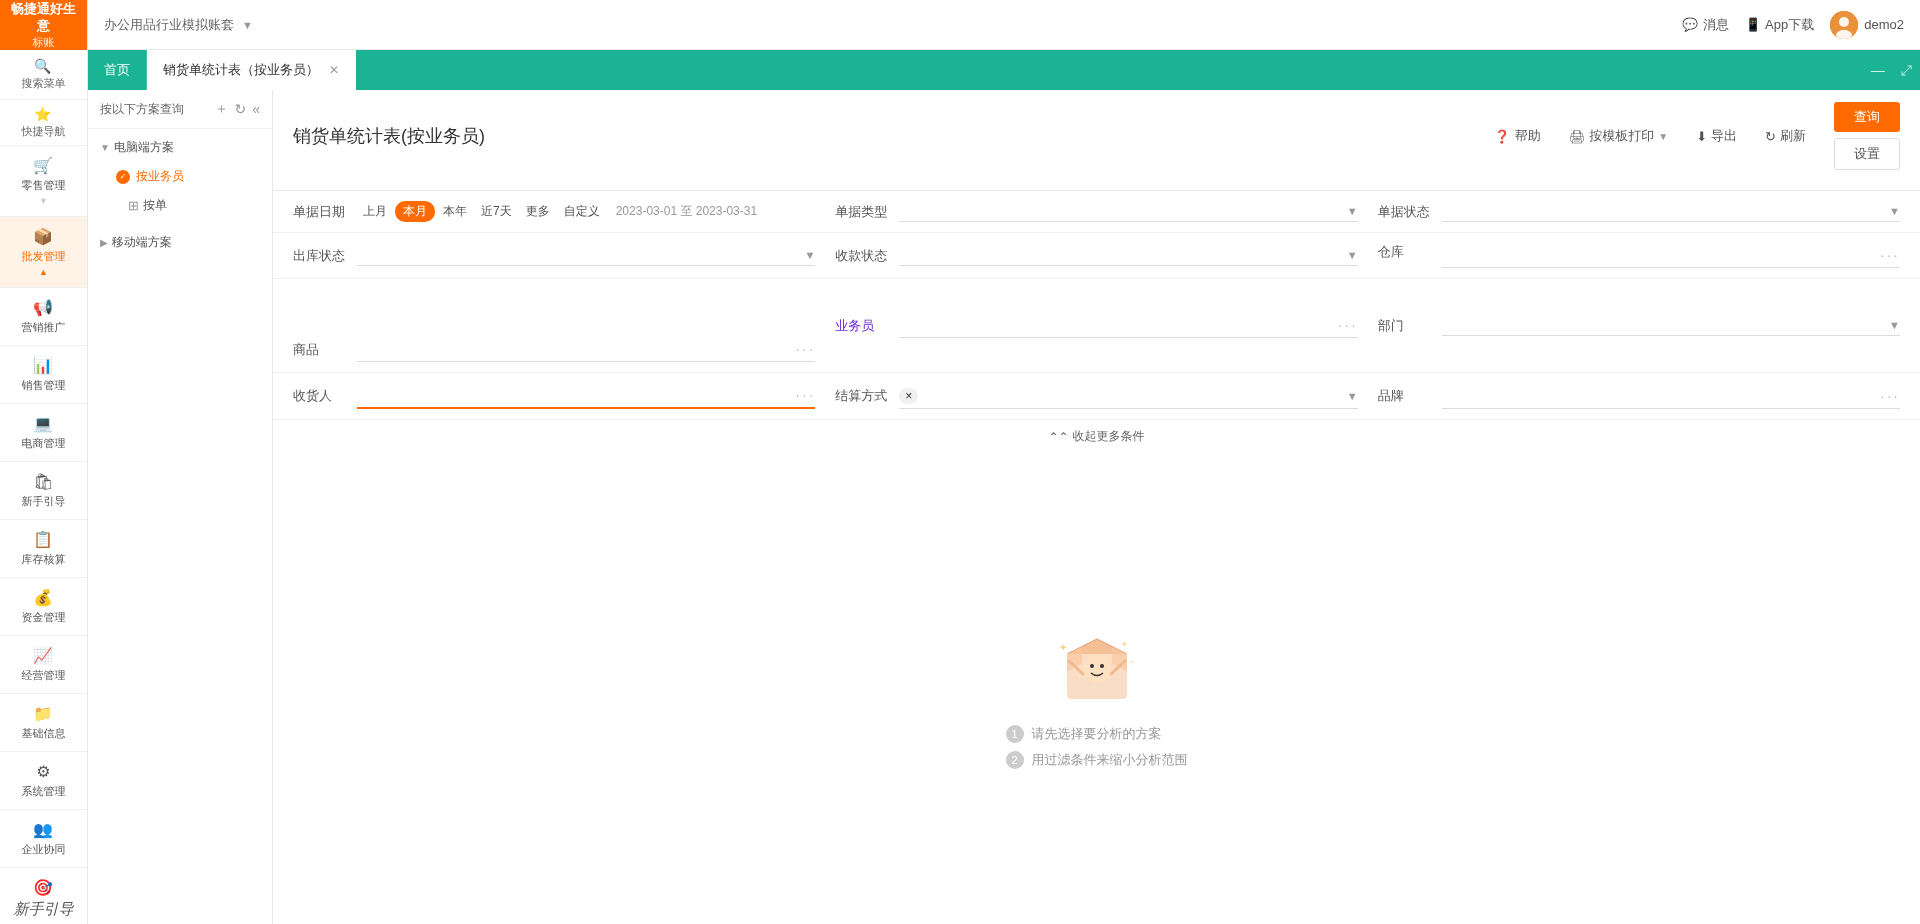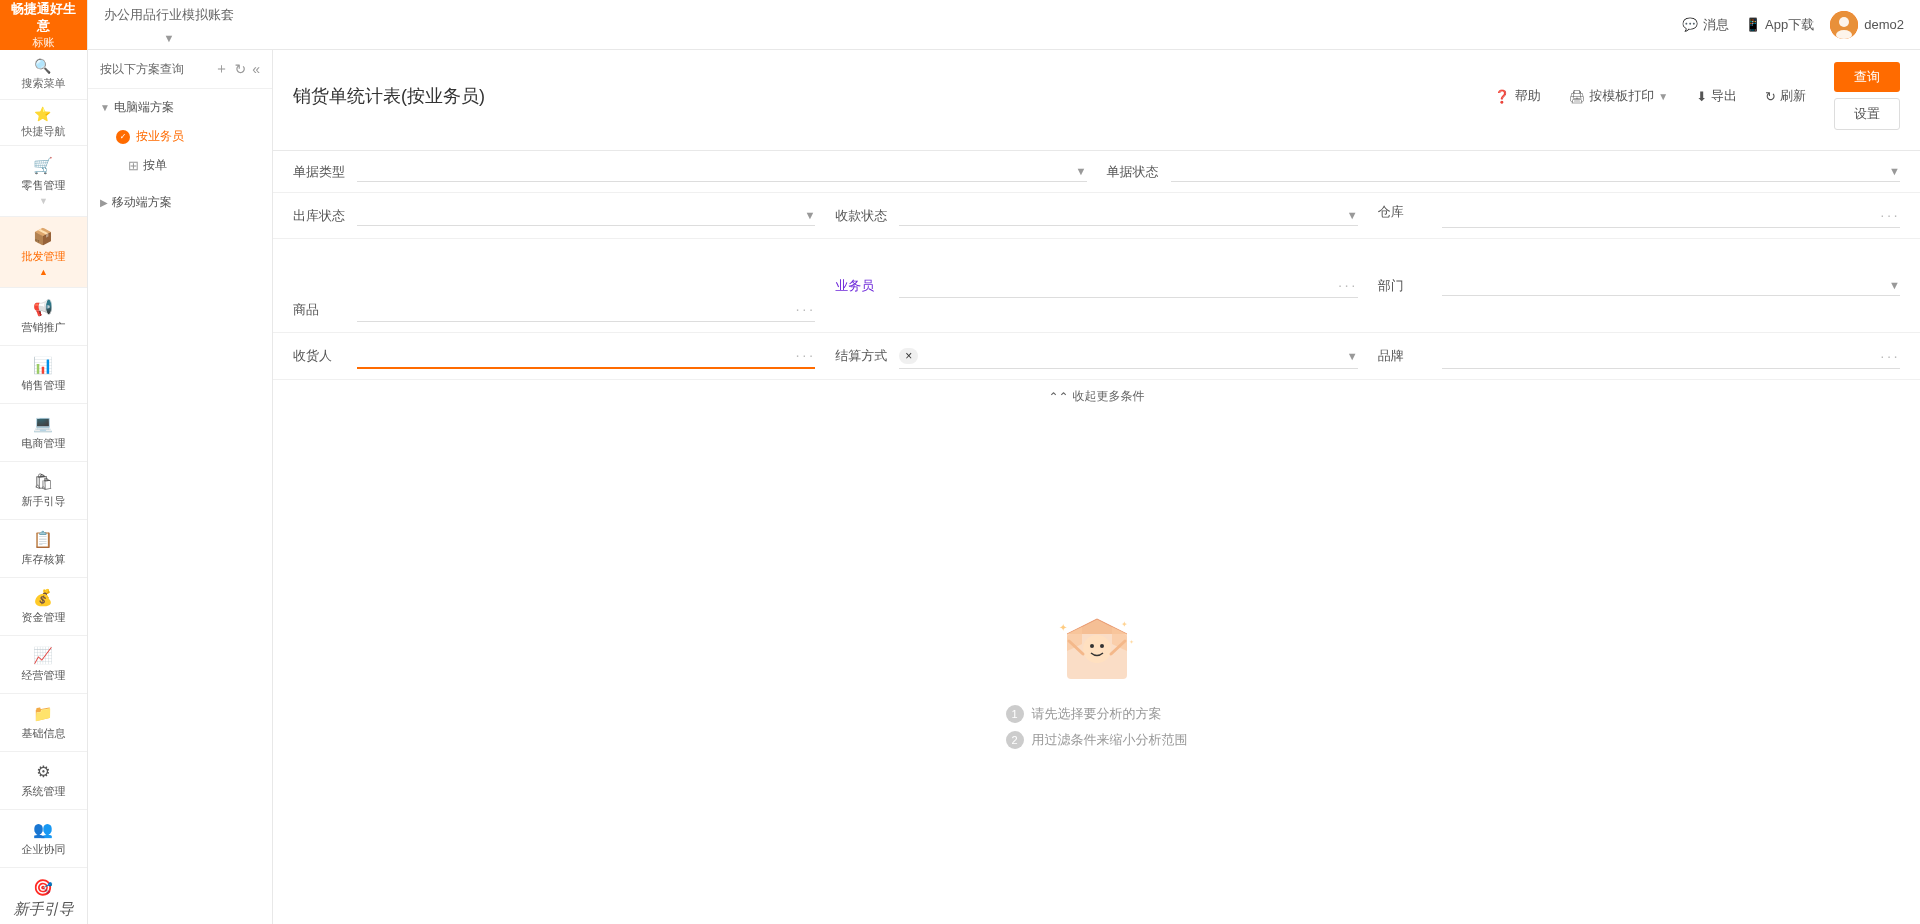--- a/index.html
+++ b/index.html
@@ -13,21 +13,21 @@
     .sidebar-nav { width: 100%; padding: 6px 0; text-align: center; color: #666; font-size: 12px; cursor: pointer; border-bottom: 1px solid #f0f0f0; }
     .sidebar-item { width: 100%; padding: 10px 4px; text-align: center; cursor: pointer; font-size: 12px; color: #555; display: flex; flex-direction: column; align-items: center; gap: 3px; border-bottom: 1px solid #f0f0f0; }
     .sidebar-item.active { background: #fff3e8; color: #ff6b00; }
     .sidebar-item .s-icon { font-size: 16px; }
 
     
     .main { flex: 1; display: flex; flex-direction: column; height: 924px; overflow: hidden; }
 
     
     .topbar { height: 50px; background: #fff; border-bottom: 1px solid #e8e8e8; display: flex; align-items: center; justify-content: space-between; padding: 0 16px; flex-shrink: 0; }
-    .topbar-left { display: flex; align-items: center; gap: 8px; flex-direction: column; }
+    .topbar-left { display: flex; align-items: center; gap: 8px; }
     .topbar-app-name { font-size: 13px; color: #666; }
     .topbar-dropdown { color: #999; font-size: 11px; cursor: pointer; }
     .topbar-right { display: flex; align-items: center; gap: 16px; }
     .topbar-msg { display: flex; align-items: center; gap: 4px; color: #555; font-size: 13px; cursor: pointer; }
     .topbar-app { display: flex; align-items: center; gap: 4px; color: #555; font-size: 13px; cursor: pointer; }
     .topbar-user { display: flex; align-items: center; gap: 6px; color: #555; font-size: 13px; cursor: pointer; }
     .avatar { width: 28px; height: 28px; border-radius: 50%; background: #ff6b00; display: flex; align-items: center; justify-content: center; color: #fff; font-size: 11px; overflow: hidden; }
 
     
     .tabbar { height: 40px; background: #1ab394; display: flex; align-items: center; padding: 0 0; flex-shrink: 0; }
@@ -195,20 +195,33 @@
             <circle cx="14" cy="14" r="14" fill="#e8903a"></circle>
             <circle cx="14" cy="11" r="5" fill="#fff" opacity="0.9"></circle>
             <ellipse cx="14" cy="24" rx="8" ry="5" fill="#fff" opacity="0.9"></ellipse>
           </svg>
         </div>
         <span>demo2</span>
       </div>
     </div>
   </div>
 
+  <div class="tabbar">
+    <div class="tab home">
+      <span>首页</span>
+    </div>
+    <div class="tab active">
+      <span>销货单统计表（按业务员）</span>
+      <span class="tab-close">✕</span>
+    </div>
+    <div class="tab-controls">
+      <span class="tab-ctrl-btn">—</span>
+      <span class="tab-ctrl-btn">⤢</span>
+    </div>
+  </div>
 
   <div class="content">
 
     <div class="left-panel">
       <div class="left-panel-header">
         <span class="left-panel-header-title">按以下方案查询</span>
         <div class="left-panel-header-actions">
           <span class="lp-icon">＋</span>
           <span class="lp-icon">↻</span>
           <span class="lp-icon">«</span>
@@ -266,20 +279,32 @@
               <button class="btn-white">设置</button>
             </div>
           </div>
         </div>
       </div>
 
       <div class="filter-section">
 
         <div style="display:flex; align-items:center; padding:10px 20px; border-bottom:1px solid #f0f0f0; gap:20px;">
           <div style="display:flex; align-items:center; flex:1;">
+            <span style="font-size:13px; color:#555; width:64px; flex-shrink:0;">单据日期</span>
+            <div style="display:flex; align-items:center; gap:2px;">
+              <span class="date-tab">上月</span>
+              <span class="date-tab active">本月</span>
+              <span class="date-tab">本年</span>
+              <span class="date-tab">近7天</span>
+              <span class="date-tab">更多</span>
+              <span class="date-tab">自定义</span>
+            </div>
+            <span style="font-size:12px; color:#999; margin-left:10px;">2023-03-01 至 2023-03-31</span>
+          </div>
+          <div style="display:flex; align-items:center; flex:1;">
             <span style="font-size:13px; color:#555; width:64px; flex-shrink:0;">单据类型</span>
             <div style="flex:1; border-bottom:1px solid #ddd; display:flex; align-items:center; justify-content:space-between; padding:4px 0; cursor:pointer;">
               <span style="font-size:12px; color:#ccc;"></span>
               <span style="font-size:11px; color:#999;">▼</span>
             </div>
           </div>
           <div style="display:flex; align-items:center; flex:1;">
             <span style="font-size:13px; color:#555; width:64px; flex-shrink:0;">单据状态</span>
             <div style="flex:1; border-bottom:1px solid #ddd; display:flex; align-items:center; justify-content:space-between; padding:4px 0; cursor:pointer;">
               <span style="font-size:12px; color:#ccc;"></span>

